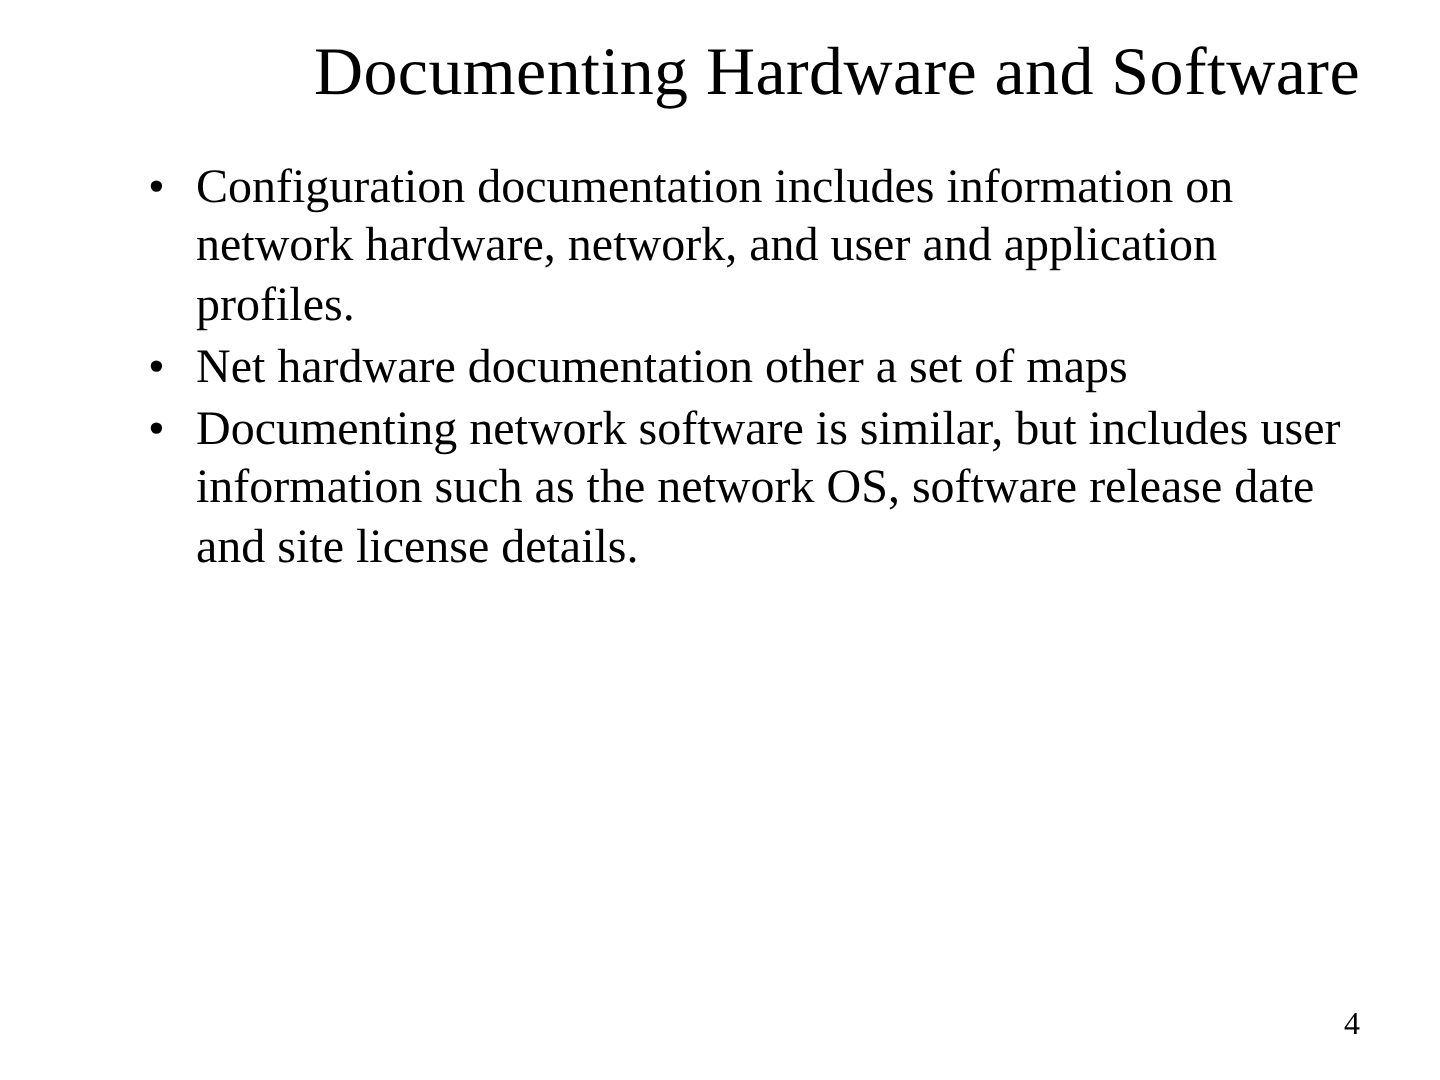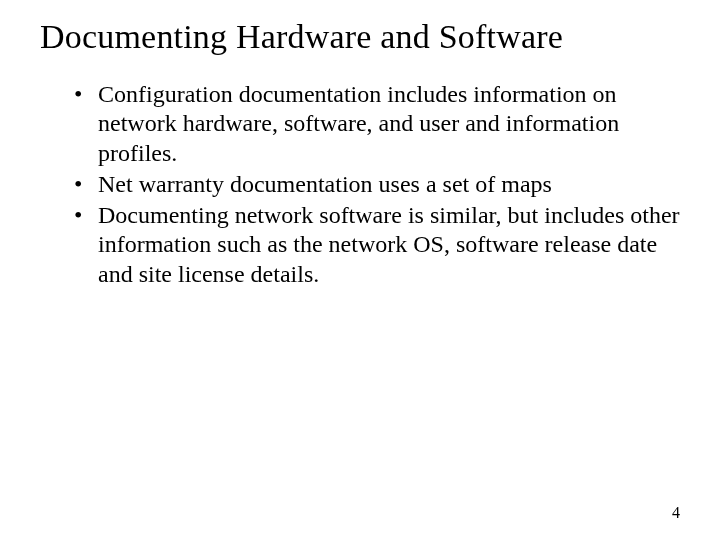--- a/index.html
+++ b/index.html
@@ -11,21 +11,21 @@
     color: #000000;
     position: relative;
     overflow: hidden;
   }
   .slide {
     padding: 18px 40px 0 40px;
   }
   .title {
     font-size: 34px;
     font-weight: normal;
-    text-align: left;
+    text-align: right;
     margin-bottom: 24px;
     letter-spacing: 0.2px;
   }
   .bullets {
     list-style: none;
     padding-left: 34px;
   }
   .bullets li {
     font-size: 24px;
     line-height: 1.22;
@@ -46,18 +46,18 @@
     right: 40px;
     font-size: 16px;
   }
 </style>
 </head>
 <body>
 
 <div class="slide">
   <h1 class="title">Documenting Hardware and Software</h1>
   <ul class="bullets">
-    <li>Configuration documentation includes information on network hardware, software, and user and information profiles.</li>
-    <li>Net warranty documentation uses a set of maps</li>
-    <li>Documenting network software is similar, but includes other information such as the network OS, software release date and site license details.</li>
+    <li>Configuration documentation includes information on network hardware, network, and user and application profiles.</li>
+    <li>Net hardware documentation other a set of maps</li>
+    <li>Documenting network software is similar, but includes user information such as the network OS, software release date and site license details.</li>
   </ul>
 </div>
 <div class="page-number">4</div>
 
 </body></html>

